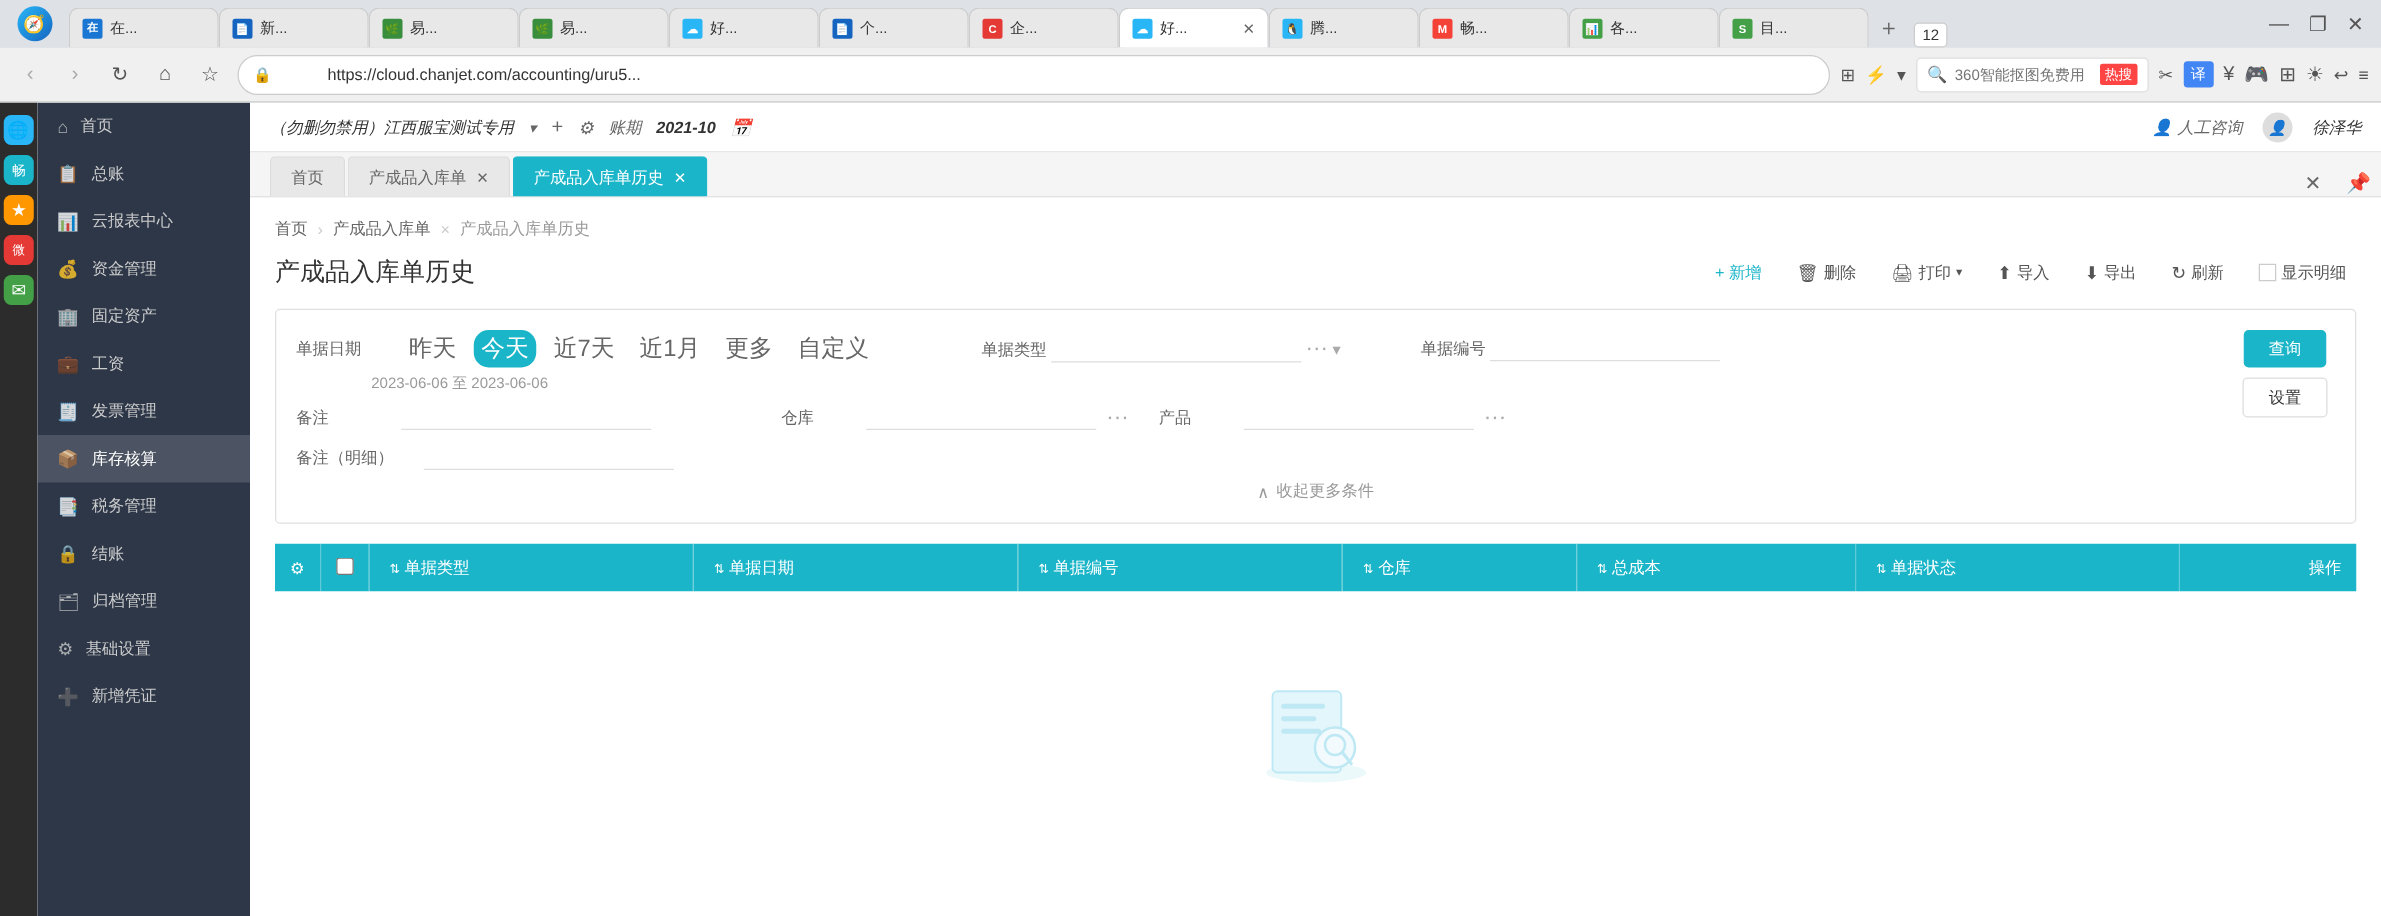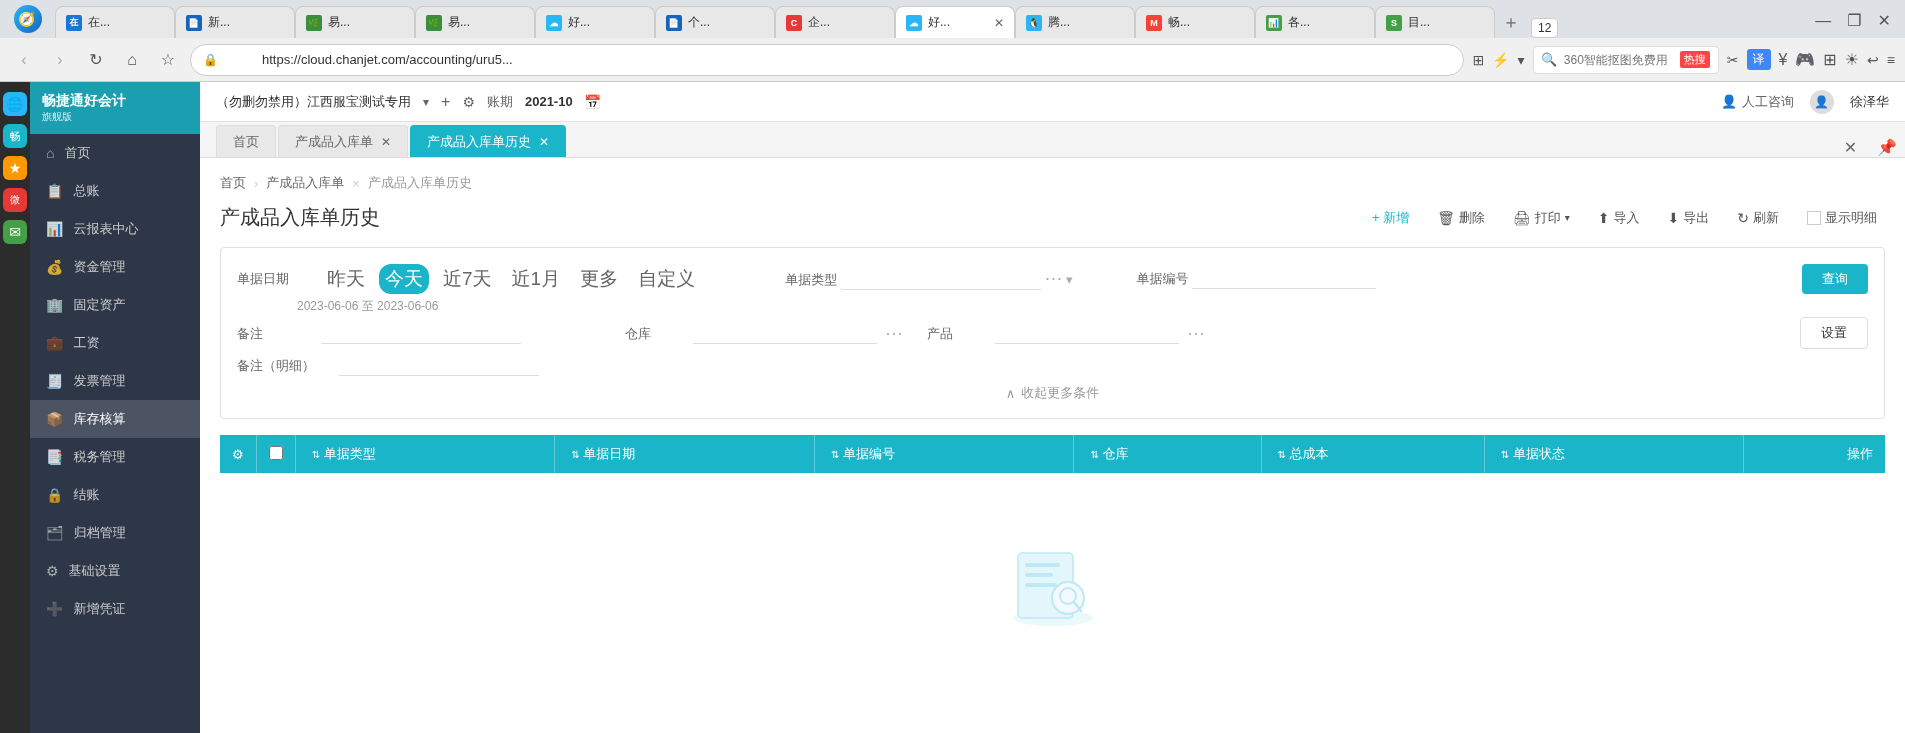--- a/index.html
+++ b/index.html
@@ -42,21 +42,21 @@
     .nav-header-sub { font-size: 10px; color: rgba(255,255,255,0.8); }
     .nav-item { padding: 10px 16px; display: flex; align-items: center; gap: 10px; cursor: pointer; color: #ccc; font-size: 13px; }
     .nav-item:hover, .nav-item.active { background: rgba(255,255,255,0.1); color: #fff; }
     .nav-item.active { background: rgba(255,255,255,0.15); }
     .nav-icon { font-size: 14px; opacity: 0.8; }
 
     
     .content-area { flex: 1; display: flex; flex-direction: column; background: #f5f5f5; overflow: hidden; }
 
     
-    .account-bar { height: 40px; background: #fff; display: flex; align-items: center; padding: 0 16px; gap: 12px; border-bottom: 1px solid #e0e0e0; }
+    .account-bar { height: 40px; background: #fff; display: flex; align-items: center; padding: 0 16px; gap: 12px; border-bottom: 1px solid #e0e0e0; font-style: italic; }
     .account-name { color: #333; font-size: 13px; }
     .period-label { color: #666; font-size: 13px; }
     .period-value { color: #333; font-size: 13px; font-weight: bold; }
     .account-bar-right { margin-left: auto; display: flex; align-items: center; gap: 16px; }
     .help-btn { color: #666; font-size: 13px; cursor: pointer; display: flex; align-items: center; gap: 4px; }
     .user-name { color: #333; font-size: 13px; cursor: pointer; display: flex; align-items: center; gap: 4px; }
 
     
     .page-tabs { height: 36px; background: #f5f5f5; display: flex; align-items: flex-end; padding-left: 0; border-bottom: 1px solid #ddd; }
     .page-tab { height: 32px; padding: 0 16px; display: flex; align-items: center; font-size: 13px; cursor: pointer; color: #666; background: #e8e8e8; border: 1px solid #ddd; border-bottom: none; border-radius: 4px 4px 0 0; margin-right: 2px; }
@@ -214,26 +214,20 @@
       <div class="app-icon" style="background:#29b6f6;">🌐</div>
       <div class="app-icon" style="background:#1ab5c8;color:#fff;font-size:11px;">畅</div>
       <div class="app-icon" style="background:#ff9800;color:#fff;">★</div>
       <div class="app-icon" style="background:#e53935;color:#fff;font-size:10px;">微</div>
       <div class="app-icon" style="background:#43a047;color:#fff;">✉</div>
     </div>
 
     <div class="app-container">
 
       <div class="nav-sidebar">
-        <div class="nav-header">
-          <div>
-            <div class="nav-header-title">畅捷通好会计</div>
-            <div class="nav-header-sub">旗舰版</div>
-          </div>
-        </div>
 
         <div class="nav-item">
           <span class="nav-icon">⌂</span>
           <span>首页</span>
         </div>
         <div class="nav-item">
           <span class="nav-icon">📋</span>
           <span>总账</span>
         </div>
         <div class="nav-item">
@@ -402,21 +396,21 @@
                     <span class="filter-dot" style="color:#aaa;cursor:pointer;">···</span>
                   </div>
                 </div>
 
                 <div class="filter-row">
                   <span class="filter-label">备注（明细）</span>
                   <input class="filter-input" type="text" style="min-width: 200px;">
                 </div>
               </div>
 
-              <div style="display:flex;flex-direction:column;align-items:flex-end;gap:19px;min-width:80px;">
+              <div style="display:flex;flex-direction:column;align-items:center;gap:4px;min-width:80px;">
                 <button class="query-btn">查询</button>
                 <button class="setting-btn">设置</button>
               </div>
             </div>
 
             <div class="collapse-btn">
               <span>∧</span>
               <span>收起更多条件</span>
             </div>
           </div>

